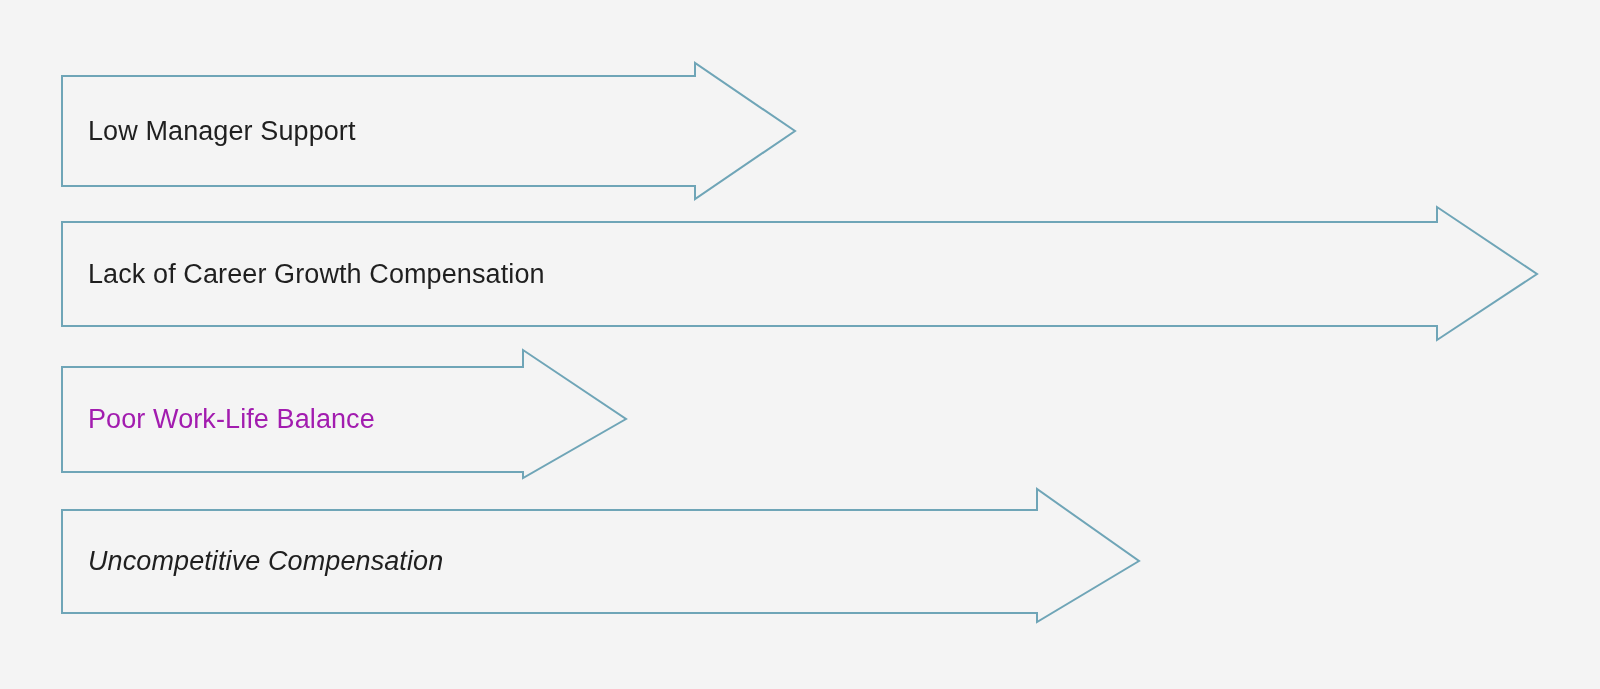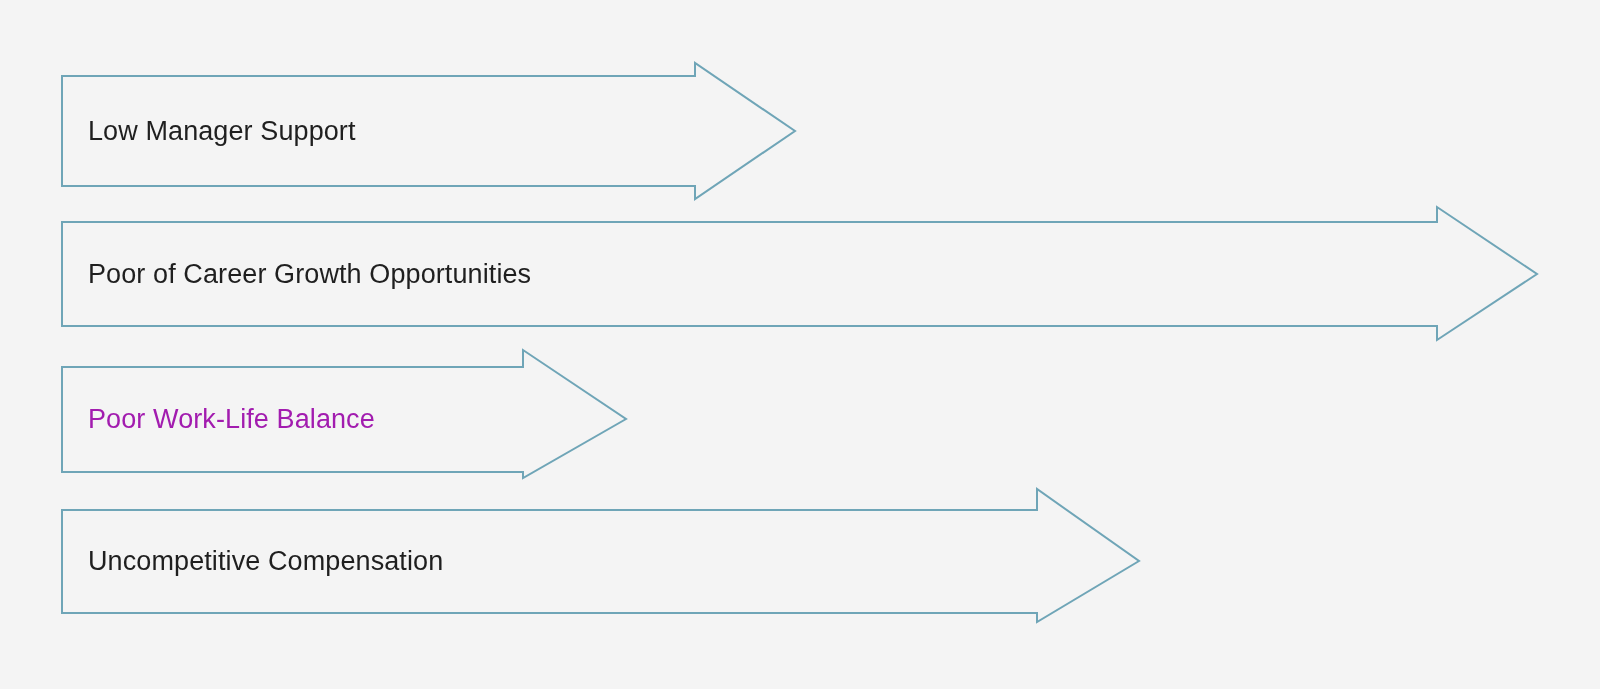--- a/index.html
+++ b/index.html
@@ -50,41 +50,41 @@
     letter-spacing: 0.1px;
     color: #1f1f1f;
     white-space: nowrap;
     line-height: 1;
     transform: translateY(-50%);
     text-align: right;
   }
   .arrow-label-1 { top: 129px; }
   .arrow-label-2 { top: 270px; }
   .arrow-label-3 { top: 411px; }
-  .arrow-label-4 { top: 551px; }
+  .arrow-label-4 { top: 551px; font-style: italic; }
 </style>
 </head>
 <body style="background: rgb(244, 244, 244);">
 
 <div id="diagram-root" style="background: rgb(244, 244, 244);">
 
   <svg class="arrow-layer" viewBox="0 0 1600 689" width="1600" height="689" xmlns="http://www.w3.org/2000/svg">
 
     <polygon class="arrow-shape" points="62,76 695,76 695,63 795,131 695,199 695,186 62,186" stroke="#6fa5b7" stroke-width="2"></polygon>
 
     <polygon class="arrow-shape" points="62,222 1437,222 1437,207 1537,274 1437,340 1437,326 62,326" stroke="#6fa5b7" stroke-width="2"></polygon>
 
     <polygon class="arrow-shape" points="62,367 523,367 523,350 626,419 523,478 523,472 62,472" stroke="#6fa5b7" stroke-width="2"></polygon>
 
     <polygon class="arrow-shape" points="62,510 1037,510 1037,489 1139,561 1037,622 1037,613 62,613" stroke="#6fa5b7" stroke-width="2"></polygon>
   </svg>
 
   <div class="label-layer">
     <div class="arrow-label arrow-label-1" style="top: 131px; color: rgb(31, 31, 31); font-size: 27px;">Low Manager Support</div>
 
-    <div class="arrow-label arrow-label-2" style="top: 274px; color: rgb(31, 31, 31); font-size: 27px;">Poor of Career Growth Opportunities</div>
+    <div class="arrow-label arrow-label-2" style="top: 274px; color: rgb(31, 31, 31); font-size: 27px;">Lack of Career Growth Compensation</div>
 
     <div class="arrow-label arrow-label-3" style="top: 419px; color: #a21caf; font-size: 27px;">Poor Work-Life Balance</div>
 
     <div class="arrow-label arrow-label-4" style="top: 561px; color: rgb(31, 31, 31); font-size: 27px;">Uncompetitive Compensation</div>
   </div>
 
 </div>
 
 </body></html>

